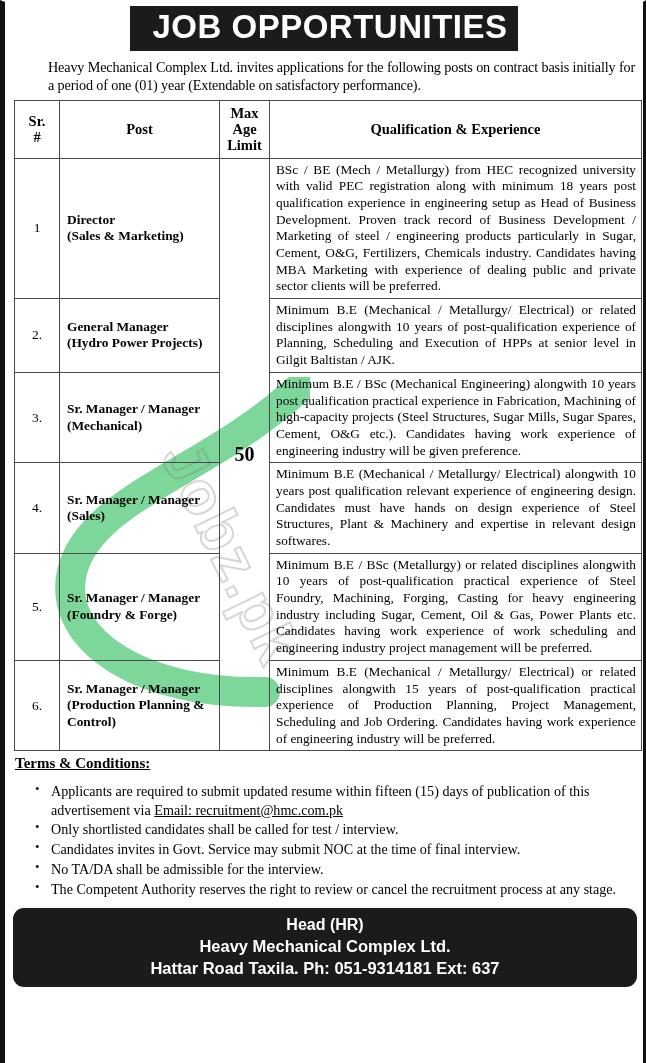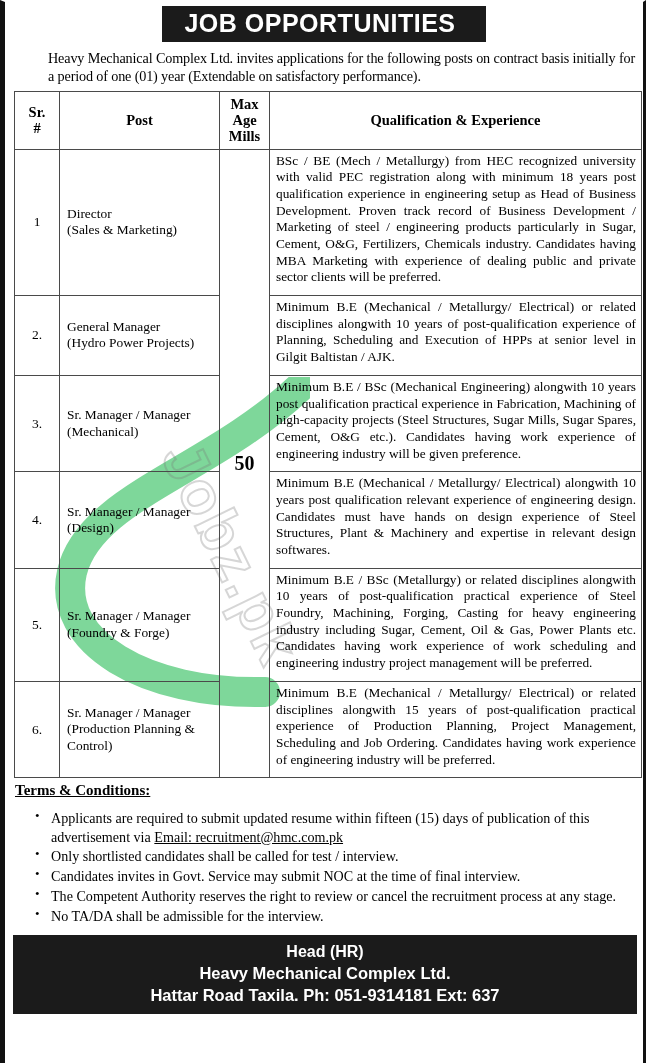--- a/index.html
+++ b/index.html
@@ -66,24 +66,24 @@
   .title-wrap {
     text-align: center;
     padding-top: 4px;
   }
   .title-bar {
     display: inline-block;
     background: #1b1b1b;
     color: #ffffff;
     font-family: "Liberation Sans", sans-serif;
     font-weight: bold;
-    font-size: 25px;
+    font-size: 33px;
     letter-spacing: 0.5px;
     line-height: 1.12;
-    padding: 3px 30px 5px 22px;
+    padding: 3px 10px 5px 22px;
   }
 
   
   .intro {
     font-size: 14.2px;
     line-height: 1.30;
     text-align: justify;
     padding: 7px 8px 5px 10px;
     letter-spacing: -0.15px;
     margin-left: 33px;
@@ -114,37 +114,37 @@
   .col-age  { width: 50px; }
   .col-qual { width: auto; }
 
   td.sr {
     text-align: center;
     font-size: 13.5px;
     vertical-align: middle;
   }
   td.post {
     font-size: 13.4px;
-    font-weight: normal;
+    font-weight: bold;
     line-height: 1.22;
     padding: 3px 14px 3px 7px;
     vertical-align: middle;
   }
   td.age {
     text-align: center;
     font-size: 20px;
     font-weight: bold;
     vertical-align: middle;
   }
   td.qual {
     font-size: 13.3px;
     line-height: 1.255;
     text-align: justify;
     text-justify: inter-word;
-    padding: 3px 5px 9px 6px;
+    padding: 3px 5px 3px 6px;
     vertical-align: top;
   }
 
   
   .terms-head {
     font-size: 15px;
     font-weight: bold;
     text-decoration: underline;
     padding: 4px 0 2px 10px;
   }
@@ -174,20 +174,21 @@
   
   .footer {
     background: #1b1b1b;
     color: #ffffff;
     text-align: center;
     font-family: "Liberation Sans", sans-serif;
     font-weight: bold;
     margin: 5px 6px 6px 8px;
     padding: 6px 0 8px 0;
     line-height: 1.34;
+    border-radius: 11px;
   }
   .footer .f1 { font-size: 16px; }
   .footer .f2 { font-size: 16.5px; }
   .footer .f3 { font-size: 16.5px; }
 </style>
 </head>
 <body>
 
 <div id="page">
 
@@ -216,21 +217,21 @@
       <thead>
         <tr>
           <th>
             <span>Sr.</span><br>
             <span>#</span>
           </th>
           <th>Post</th>
           <th>
             <span>Max</span><br>
             <span>Age</span><br>
-            <span>Mills</span>
+            <span>Limit</span>
           </th>
           <th>Qualification &amp; Experience</th>
         </tr>
       </thead>
       <tbody>
         <tr>
           <td class="sr">1</td>
           <td class="post">
             <span>Director</span><br>
             <span>(Sales &amp; Marketing)</span>
@@ -251,21 +252,21 @@
           <td class="post">
             <span>Sr. Manager / Manager</span><br>
             <span>(Mechanical)</span>
           </td>
           <td class="qual">Minimum B.E / BSc (Mechanical Engineering) alongwith 10 years post qualification practical experience in Fabrication, Machining of high-capacity projects (Steel Structures, Sugar Mills, Sugar Spares, Cement, O&amp;G etc.). Candidates having work experience of engineering industry will be given preference.</td>
         </tr>
         <tr>
           <td class="sr">4.</td>
           <td class="post">
             <span>Sr. Manager / Manager</span><br>
-            <span>(Design)</span>
+            <span>(Sales)</span>
           </td>
           <td class="qual">Minimum B.E (Mechanical / Metallurgy/ Electrical) alongwith 10 years post qualification relevant experience of engineering design. Candidates must have hands on design experience of Steel Structures, Plant &amp; Machinery and expertise in relevant design softwares.</td>
         </tr>
         <tr>
           <td class="sr">5.</td>
           <td class="post">
             <span>Sr. Manager / Manager</span><br>
             <span>(Foundry &amp; Forge)</span>
           </td>
           <td class="qual">Minimum B.E / BSc (Metallurgy) or related disciplines alongwith 10 years of post-qualification practical experience of Steel Foundry, Machining, Forging, Casting for heavy engineering industry including Sugar, Cement, Oil &amp; Gas, Power Plants etc. Candidates having work experience of work scheduling and engineering industry project management will be preferred.</td>
@@ -279,22 +280,22 @@
           <td class="qual">Minimum B.E (Mechanical / Metallurgy/ Electrical) or related disciplines alongwith 15 years of post-qualification practical experience of Production Planning, Project Management, Scheduling and Job Ordering. Candidates having work experience of engineering industry will be preferred.</td>
         </tr>
       </tbody>
     </table>
 
     <div class="terms-head">Terms &amp; Conditions:</div>
     <ul class="terms">
       <li><span>Applicants are required to submit updated resume within fifteen (15) days of publication of this advertisement via </span><span class="email-link">Email: recruitment@hmc.com.pk</span></li>
       <li>Only shortlisted candidates shall be called for test / interview.</li>
       <li>Candidates invites in Govt. Service may submit NOC at the time of final interview.</li>
+      <li>No TA/DA shall be admissible for the interview.</li>
       <li>The Competent Authority reserves the right to review or cancel the recruitment process at any stage.</li>
-      <li>No TA/DA shall be admissible for the interview.</li>
     </ul>
 
     <div class="footer">
       <div class="f1">Head (HR)</div>
       <div class="f2">Heavy Mechanical Complex Ltd.</div>
       <div class="f3">Hattar Road Taxila. Ph: 051-9314181 Ext: 637</div>
     </div>
 
   </div>
 </div>

